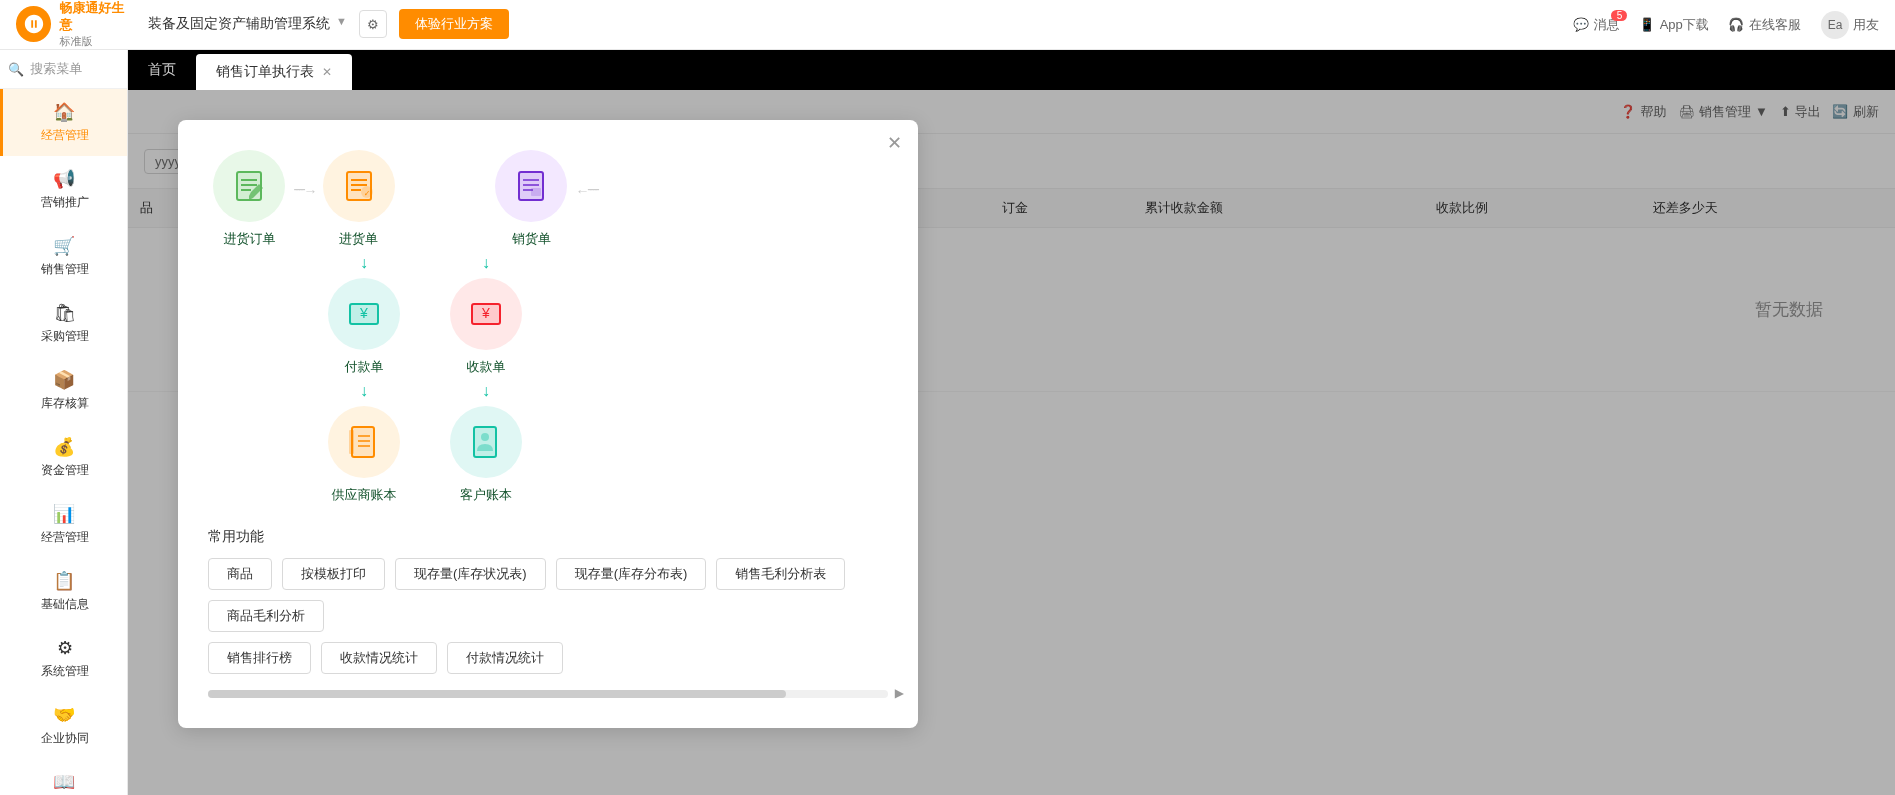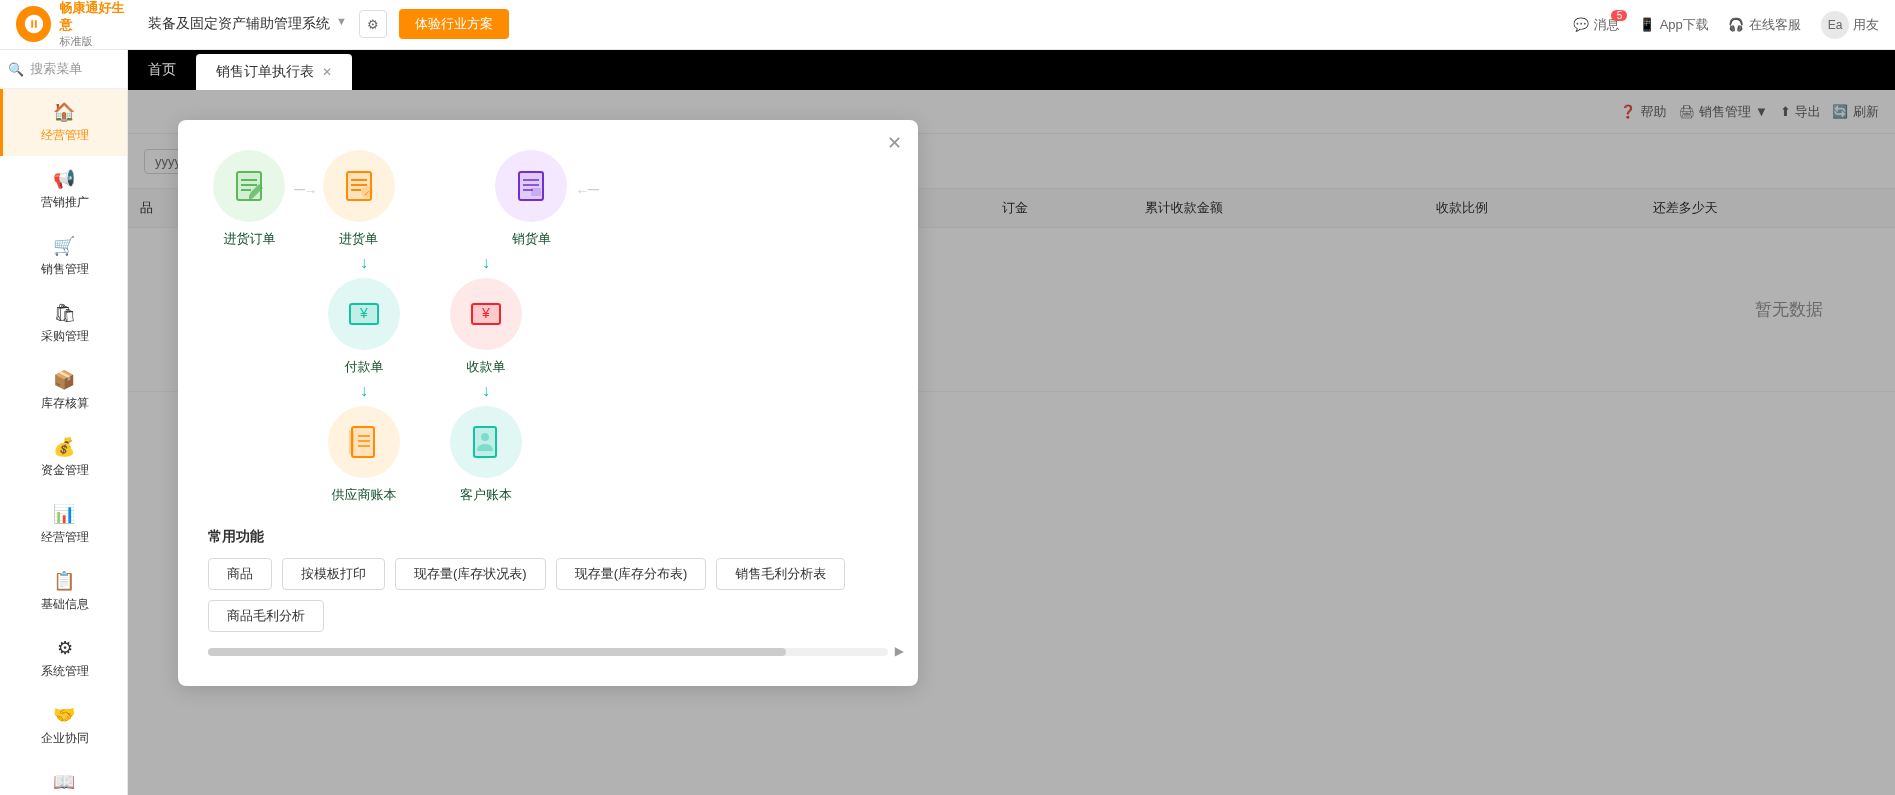--- a/index.html
+++ b/index.html
@@ -74,21 +74,21 @@
     .flow-circle.green { background: #e8f8e8; }
     .flow-circle.orange { background: #fff3e0; }
     .flow-circle.purple { background: #f3e8ff; }
     .flow-circle.red { background: #ffe8e8; }
     .flow-circle.teal { background: #e0f7f4; }
     .flow-label { font-size: 13px; color: #14532d; }
     .flow-arrow-v { color: #13c2a4; font-size: 16px; text-align: center; margin: 2px 0; }
 
     
     .common-functions { margin-top: 10px; }
-    .common-title { font-size: 14px; color: #333; margin-bottom: 12px; font-weight: 700; }
+    .common-title { font-size: 14px; color: #333; margin-bottom: 12px; font-weight: 400; }
     .btn-grid { display: flex; flex-wrap: wrap; gap: 10px; margin-bottom: 10px; }
     .func-btn { border: 1px solid #d9d9d9; border-radius: 4px; padding: 6px 18px; font-size: 13px; color: #333; background: #fff; cursor: pointer; white-space: nowrap; }
 
     
     .modal-scrollbar { height: 8px; background: #f0f0f0; border-radius: 4px; margin-top: 16px; position: relative; }
     .modal-scrollbar-thumb { position: absolute; left: 0; width: 85%; height: 100%; background: #ccc; border-radius: 4px; }
     .scroll-arrow { position: absolute; right: -16px; top: -4px; color: #999; font-size: 12px; cursor: pointer; }
   </style>
 </head>
 <body>
@@ -402,20 +402,25 @@
             <div class="common-functions">
               <div class="common-title">常用功能</div>
               <div class="btn-grid">
                 <button class="func-btn">商品</button>
                 <button class="func-btn">按模板打印</button>
                 <button class="func-btn">现存量(库存状况表)</button>
                 <button class="func-btn">现存量(库存分布表)</button>
                 <button class="func-btn">销售毛利分析表</button>
                 <button class="func-btn">商品毛利分析</button>
               </div>
+              <div class="btn-grid">
+                <button class="func-btn">销售排行榜</button>
+                <button class="func-btn">收款情况统计</button>
+                <button class="func-btn">付款情况统计</button>
+              </div>
             </div>
 
             <div class="modal-scrollbar">
               <div class="modal-scrollbar-thumb"></div>
               <span class="scroll-arrow">▶</span>
             </div>
           </div>
         </div>
 
       </div>

